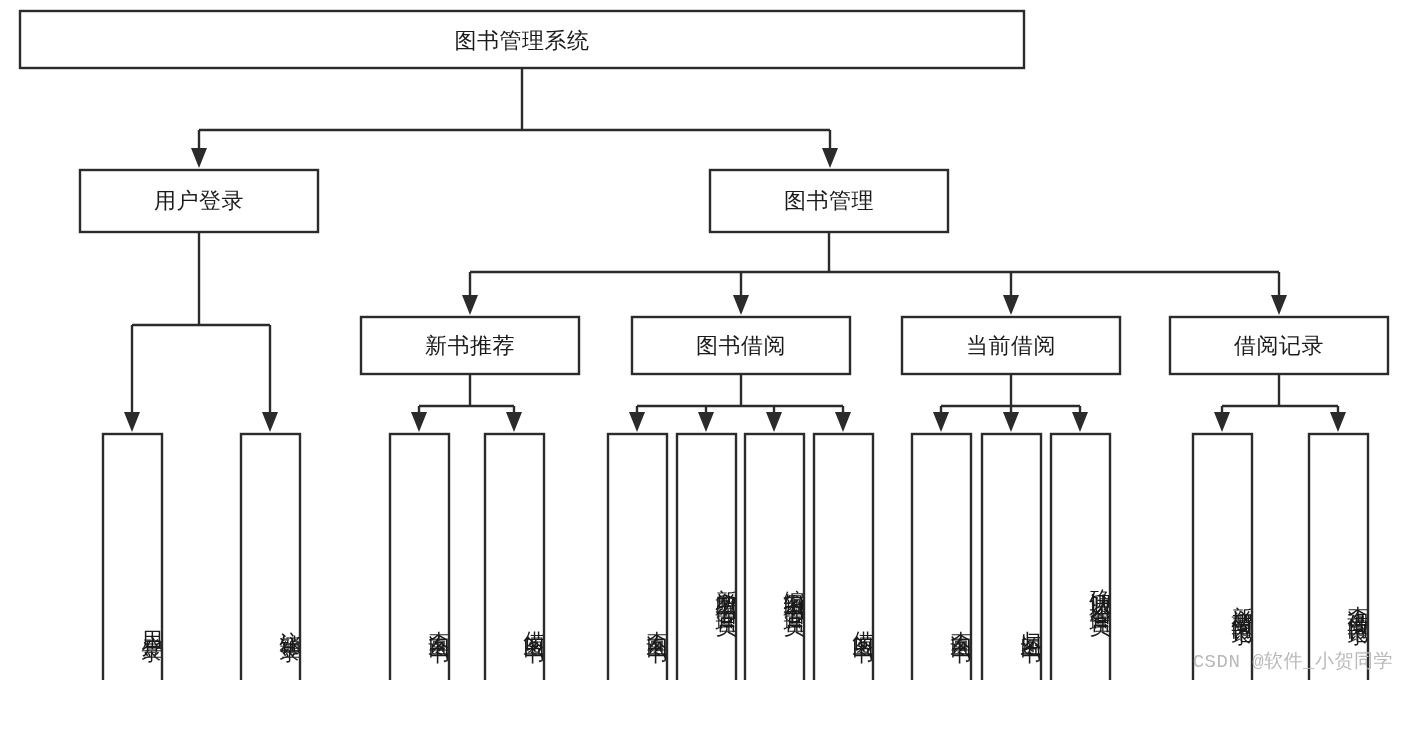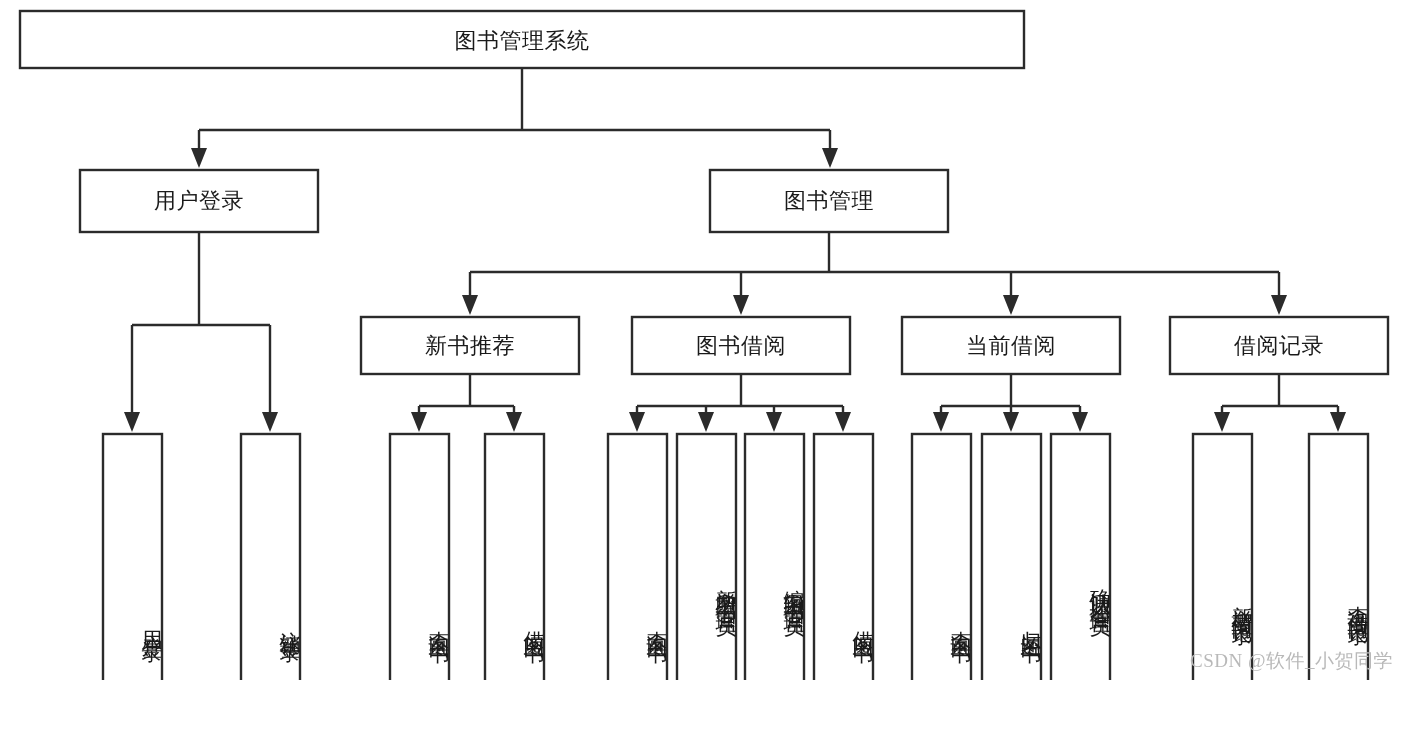--- a/index.html
+++ b/index.html
@@ -62,21 +62,21 @@
     color: #1a1a1a;
     letter-spacing: 4px;
     white-space: nowrap;
     pointer-events: none;
     user-select: none;
   }
   .watermark {
     position: absolute;
     right: 12px;
     bottom: 6px;
-    font-family: Liberation Serif, serif;
+    font-family: Liberation Mono, monospace;
     font-size: 19px;
     color: #b9b9b9;
     letter-spacing: 0.5px;
     white-space: nowrap;
   }
 </style>
 </head>
 <body>
 
 <div id="diagram-root">

